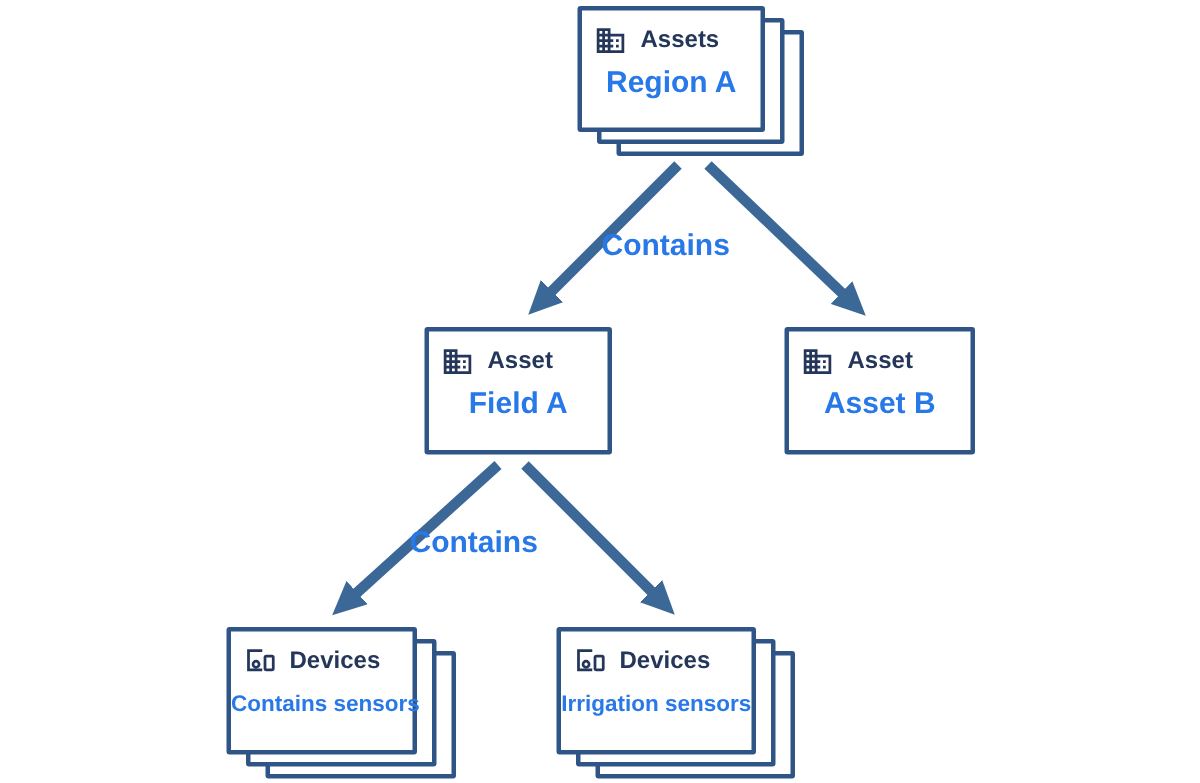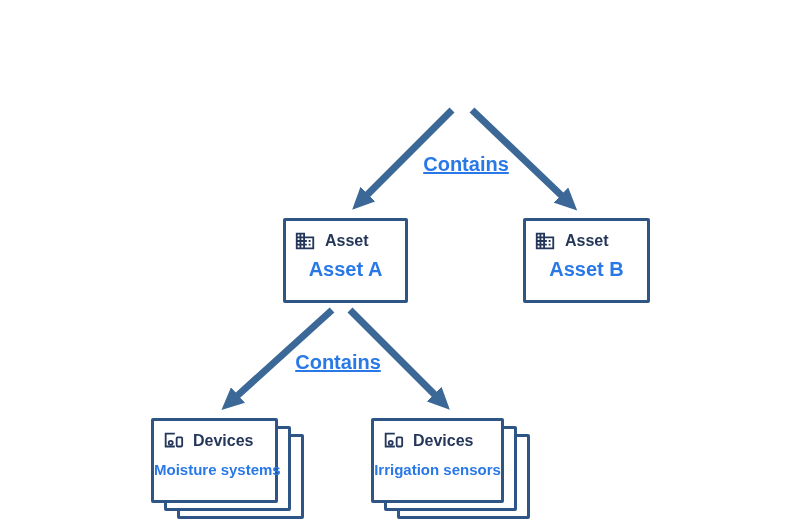--- a/index.html
+++ b/index.html
@@ -38,22 +38,22 @@
   }
   .hdr .icon{display:inline-flex;width:22px;height:22px;flex:0 0 22px;color:var(--header_text);}
   .hdr .icon svg{width:22px;height:22px;display:block;}
   .name{
     text-align:center;margin-top:6px;
     color:var(--accent_text);font-weight:bold;font-size:20px;
     white-space:nowrap;
   }
   .name.small{font-size:15px;margin-top:9px;}
   .edge-label{
-    position:absolute;width:130px;text-align:center;
-    color:var(--accent_text);font-weight:bold;font-size:20px;text-decoration:underline;
+    position:absolute;width:130px;text-align:left;
+    color:var(--accent_text);font-weight:bold;font-size:20px;
   }
 </style>
 </head>
 <body>
 
 <div class="canvas">
 
   <svg class="arrows" viewBox="0 0 800 522" xmlns="http://www.w3.org/2000/svg">
     <defs>
       <marker id="arrowhead" markerWidth="3.2" markerHeight="3" refX="0.2" refY="1.5" orient="auto" markerUnits="strokeWidth">
@@ -62,32 +62,47 @@
     </defs>
     <line x1="452" y1="110" x2="367" y2="195" marker-end="url(#arrowhead)"></line>
     <line x1="472" y1="110" x2="562" y2="196" marker-end="url(#arrowhead)"></line>
     <line x1="332" y1="310" x2="237" y2="396" marker-end="url(#arrowhead)"></line>
     <line x1="350" y1="310" x2="435" y2="395" marker-end="url(#arrowhead)"></line>
   </svg>
 
   <div class="edge-label" style="left:401px;top:153px;">Contains</div>
   <div class="edge-label" style="left:273px;top:351px;">Contains</div>
 
+  <div class="node" style="left:385px;top:4px;width:125px;height:84px;">
+    <div class="back b2"></div>
+    <div class="back b1"></div>
+    <div class="card">
+      <div class="hdr">
+        <span class="icon">
+          <svg viewBox="0 0 24 24">
+              <path fill="currentColor" d="M12 7V3H2v18h20V7H12zM6 19H4v-2h2v2zm0-4H4v-2h2v2zm0-4H4V9h2v2zm0-4H4V5h2v2zm4 12H8v-2h2v2zm0-4H8v-2h2v2zm0-4H8V9h2v2zm0-4H8V5h2v2zm10 12h-8v-2h2v-2h-2v-2h2v-2h-2V9h8v10zm-2-8h-2v2h2v-2zm0 4h-2v2h2v-2z"></path>
+            </svg>
+        </span>
+        <span>Assets</span>
+      </div>
+      <div class="name">Region A</div>
+    </div>
+  </div>
 
   <div class="node" style="left:283px;top:218px;width:125px;height:85px;">
     <div class="card">
       <div class="hdr">
         <span class="icon">
           <svg viewBox="0 0 24 24">
               <path fill="currentColor" d="M12 7V3H2v18h20V7H12zM6 19H4v-2h2v2zm0-4H4v-2h2v2zm0-4H4V9h2v2zm0-4H4V5h2v2zm4 12H8v-2h2v2zm0-4H8v-2h2v2zm0-4H8V9h2v2zm0-4H8V5h2v2zm10 12h-8v-2h2v-2h-2v-2h2v-2h-2V9h8v10zm-2-8h-2v2h2v-2zm0 4h-2v2h2v-2z"></path>
             </svg>
         </span>
         <span>Asset</span>
       </div>
-      <div class="name">Asset A</div>
+      <div class="name">Field A</div>
     </div>
   </div>
 
   <div class="node" style="left:523px;top:218px;width:127px;height:85px;">
     <div class="card">
       <div class="hdr">
         <span class="icon">
           <svg viewBox="0 0 24 24">
               <path fill="currentColor" d="M12 7V3H2v18h20V7H12zM6 19H4v-2h2v2zm0-4H4v-2h2v2zm0-4H4V9h2v2zm0-4H4V5h2v2zm4 12H8v-2h2v2zm0-4H8v-2h2v2zm0-4H8V9h2v2zm0-4H8V5h2v2zm10 12h-8v-2h2v-2h-2v-2h2v-2h-2V9h8v10zm-2-8h-2v2h2v-2zm0 4h-2v2h2v-2z"></path>
             </svg>
@@ -105,21 +120,21 @@
       <div class="hdr">
         <span class="icon">
           <svg viewBox="0 0 24 24" fill="none" stroke="currentColor" stroke-width="2">
             <path d="M14 4 H4 V18 H14"></path>
             <circle cx="9.5" cy="14" r="2.2"></circle>
             <rect x="16" y="8" width="6" height="10" rx="1"></rect>
           </svg>
         </span>
         <span>Devices</span>
       </div>
-      <div class="name small">Moisture systems</div>
+      <div class="name small">Contains sensors</div>
     </div>
   </div>
 
   <div class="node" style="left:371px;top:418px;width:133px;height:85px;">
     <div class="back b2"></div>
     <div class="back b1"></div>
     <div class="card">
       <div class="hdr">
         <span class="icon">
           <svg viewBox="0 0 24 24" fill="none" stroke="currentColor" stroke-width="2">

